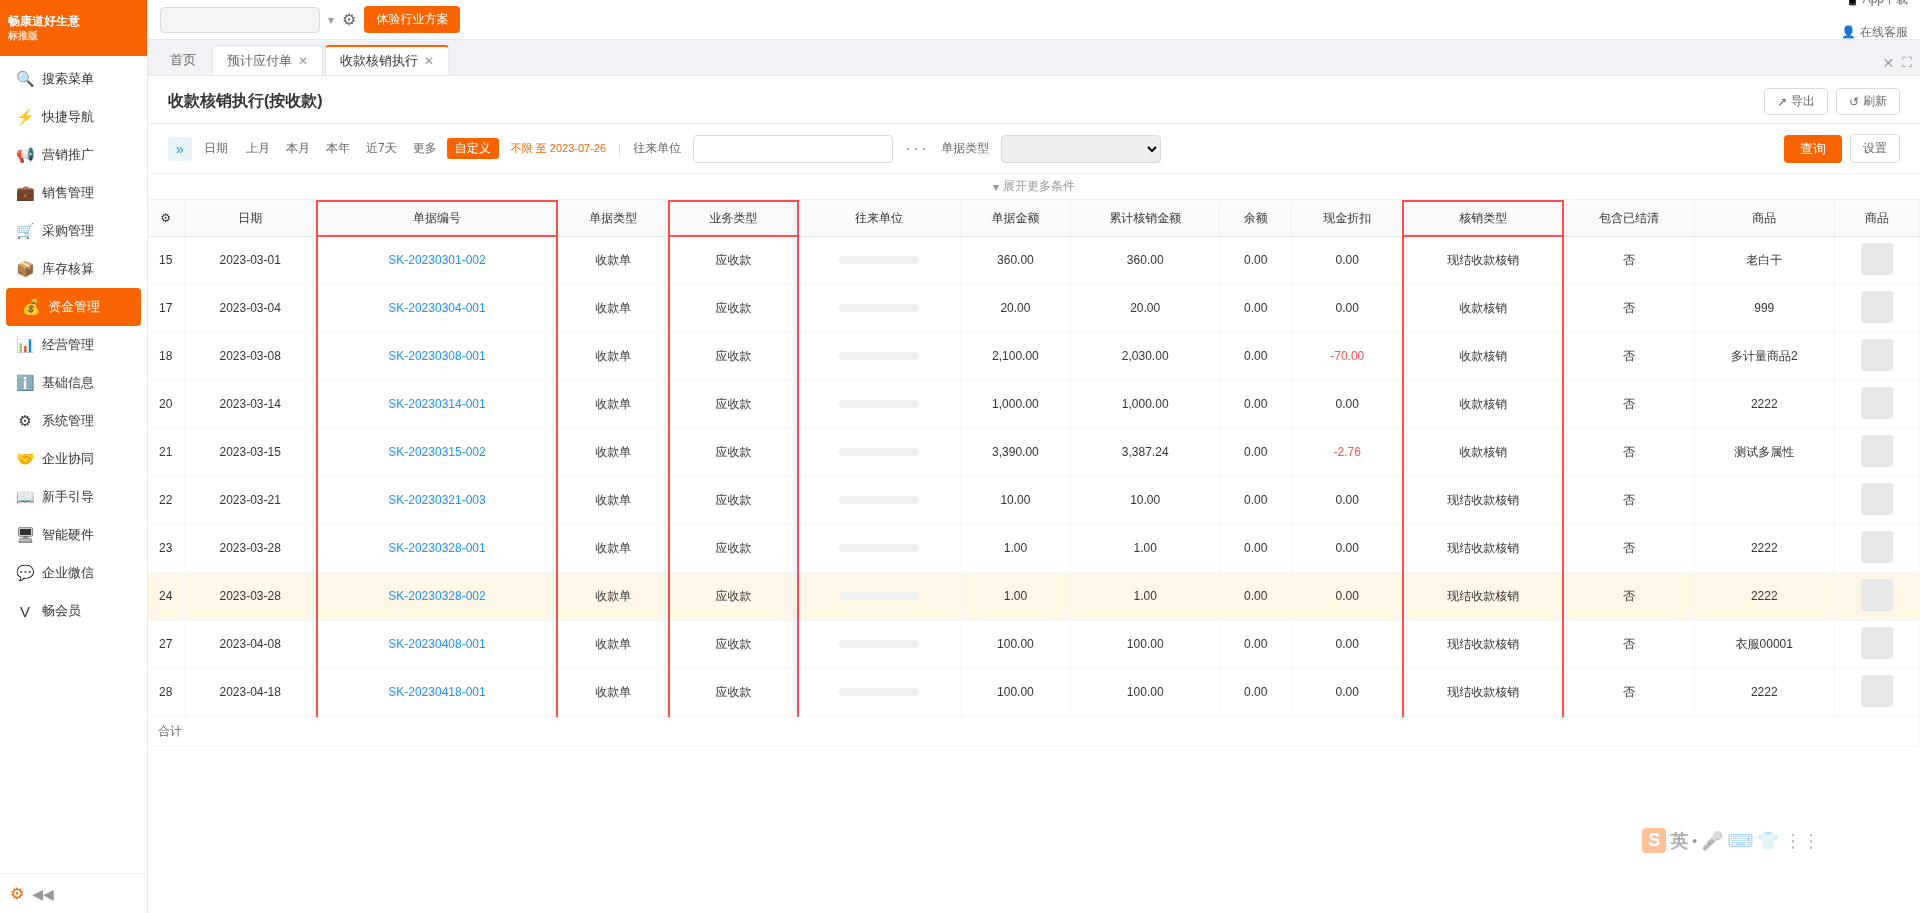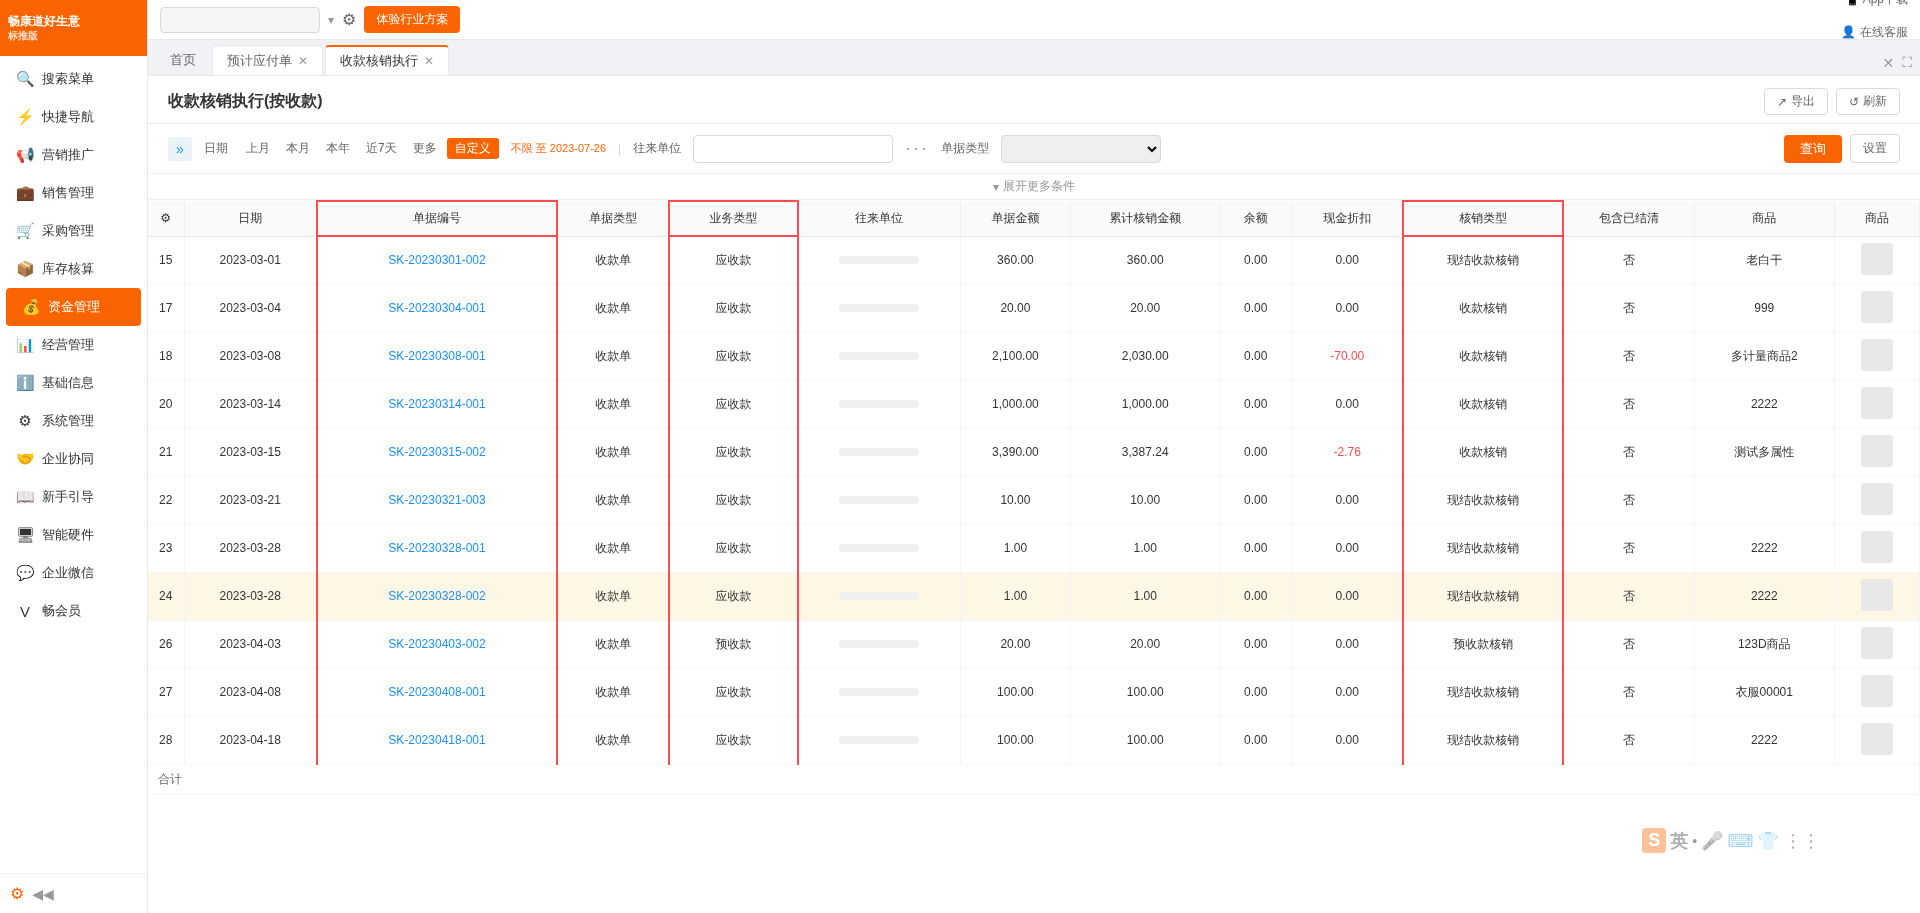--- a/index.html
+++ b/index.html
@@ -391,36 +391,20 @@
     <td class="">1.00</td>
     <td class="">1.00</td>
     <td>0.00</td>
     <td class="">0.00</td>
     <td style="border-left:2px solid #ff4d4f;border-right:2px solid #ff4d4f;">现结收款核销</td>
     <td>否</td>
     <td>2222</td>
     <td><div style="width:32px;height:32px;background:#e8e8e8;border-radius:3px;display:inline-block;"></div></td>
   </tr>
             <tr>
-    <td>26</td>
-    <td>2023-04-03</td>
-    <td style="border-left:2px solid #ff4d4f;border-right:2px solid #ff4d4f;"><a class="link-text">SK-20230403-002</a></td>
-    <td>收款单</td>
-    <td style="border-left:2px solid #ff4d4f;border-right:2px solid #ff4d4f;">预收款</td>
-    <td><div class="grey-bar"></div></td>
-    <td class="">20.00</td>
-    <td class="">20.00</td>
-    <td>0.00</td>
-    <td class="">0.00</td>
-    <td style="border-left:2px solid #ff4d4f;border-right:2px solid #ff4d4f;">预收款核销</td>
-    <td>否</td>
-    <td>123D商品</td>
-    <td><div style="width:32px;height:32px;background:#e8e8e8;border-radius:3px;display:inline-block;"></div></td>
-  </tr>
-            <tr>
     <td>27</td>
     <td>2023-04-08</td>
     <td style="border-left:2px solid #ff4d4f;border-right:2px solid #ff4d4f;"><a class="link-text">SK-20230408-001</a></td>
     <td>收款单</td>
     <td style="border-left:2px solid #ff4d4f;border-right:2px solid #ff4d4f;">应收款</td>
     <td><div class="grey-bar"></div></td>
     <td class="">100.00</td>
     <td class="">100.00</td>
     <td>0.00</td>
     <td class="">0.00</td>

